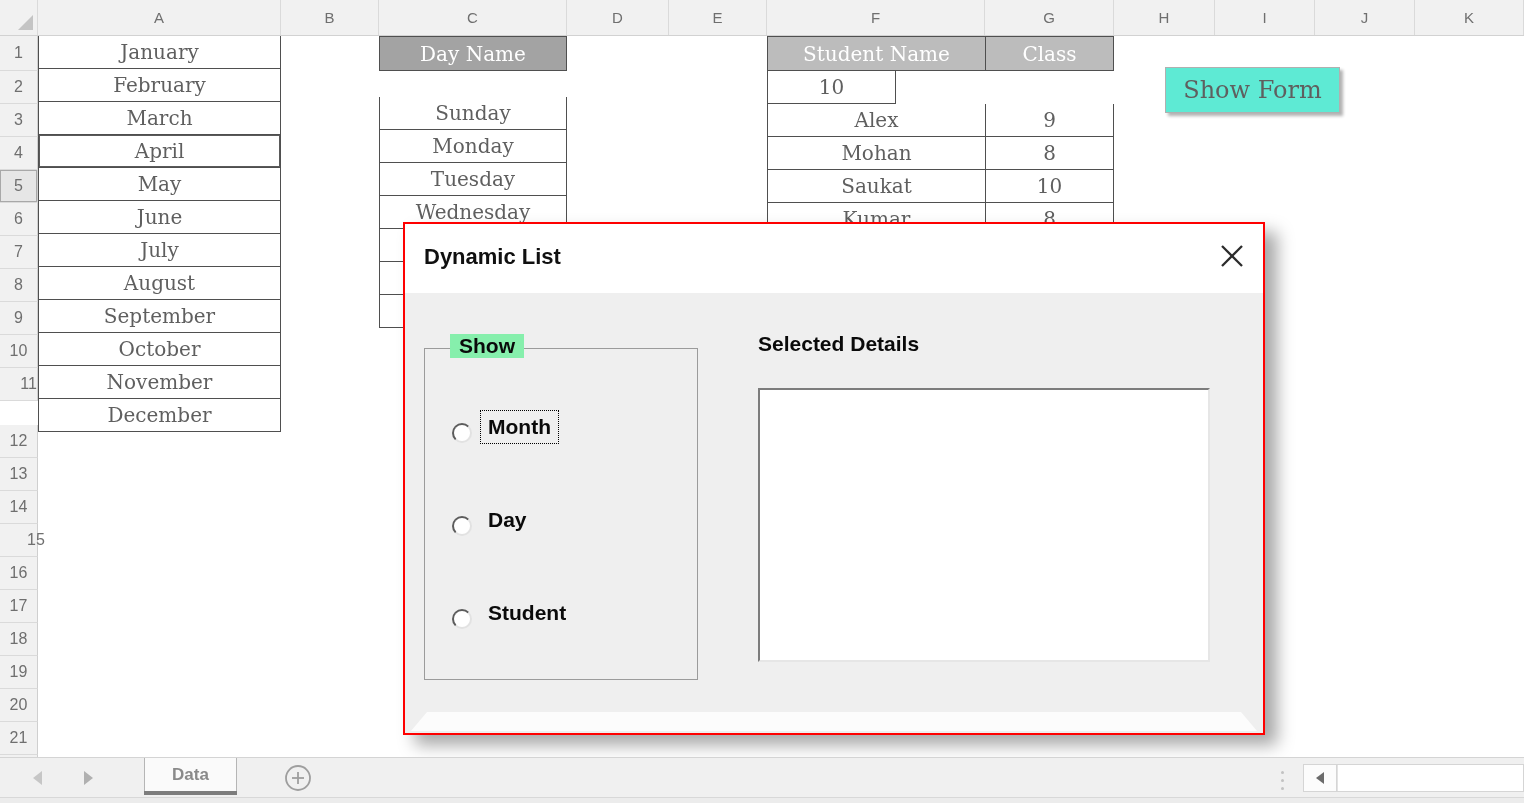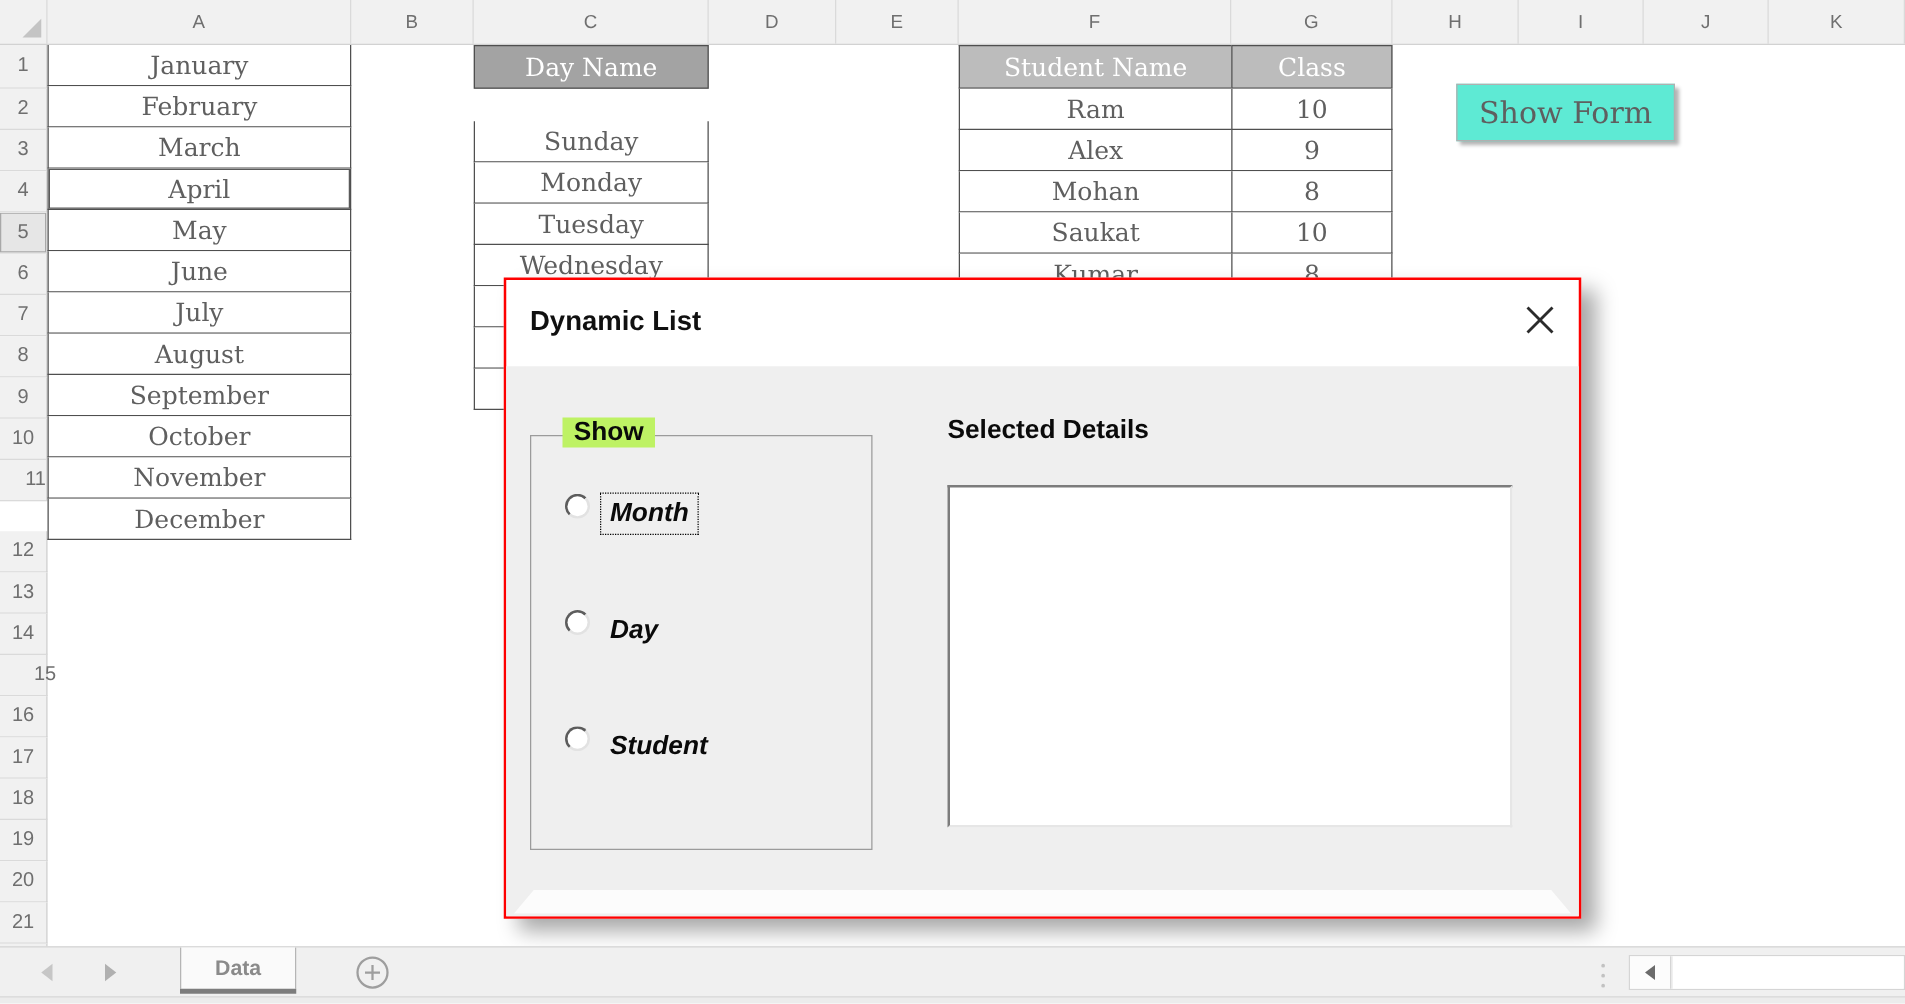--- a/index.html
+++ b/index.html
@@ -70,24 +70,24 @@
   }
   #dlg-bottom-strip {
     position:absolute; left:6px; top:488px; width:846px; height:19px; background:#fcfcfc;
     clip-path:polygon(0 100%, 16px 0, calc(100% - 16px) 0, 100% 100%);
   }
   #show-group {
     position:absolute; left:19px; top:124px; width:274px; height:332px;
     border:1px solid #9b9b9b;
   }
   #show-group-label {
-    position:absolute; left:45px; top:110px; padding:0 9px; background:#bef264;
+    position:absolute; left:45px; top:110px; padding:0 9px; background:#86efac;
     font-size:21px; font-weight:600; color:#0a0a0a;
   }
-  .radio-opt { position:absolute; left:47px; height:48px; display:flex; align-items:flex-start;font-style:italic; }
+  .radio-opt { position:absolute; left:47px; height:48px; display:flex; align-items:flex-end; }
   .radio-circle {
     width:20px; height:20px; border-radius:50%; background:#ffffff;
     border:2px solid; border-color:#5c5c5c #e2e2e2 #e2e2e2 #5c5c5c; flex:0 0 auto;
   }
   .radio-label {
     margin-left:9px; font-size:21px; font-weight:600; color:#0a0a0a; padding:4px 7px;
   }
   .radio-label.focused { outline:1px dotted #000; }
   #selected-details-label {
     position:absolute; left:353px; top:108px; font-size:21px; font-weight:600; color:#0a0a0a;
@@ -197,21 +197,20 @@
     <div class="xl-cell" style="height: 33px;">Thursday</div>
     <div class="xl-cell" style="height: 33px;"></div>
     <div class="xl-cell" style="height: 33px;"></div>
   </div>
 <div class="xl-table" id="student-table" style="left:767px; top:36px; width:347px;">
     <div class="xl-row2">
       <div class="xl-cell first hdr-light c1" style="width: 218px; height: 35px;">Student Name</div>
       <div class="xl-cell first hdr-light" style="width: 129px; height: 35px;">Class</div>
     </div>
     <div class="xl-row2">
-      <div class="xl-cell c1" style="width: 218px; height: 33px;">Ram</div>
       <div class="xl-cell" style="width: 129px; height: 33px;">10</div>
     </div>
     <div class="xl-row2">
       <div class="xl-cell c1" style="width: 218px; height: 33px;">Alex</div>
       <div class="xl-cell" style="width: 129px; height: 33px;">9</div>
     </div>
     <div class="xl-row2">
       <div class="xl-cell c1" style="width: 218px; height: 33px;">Mohan</div>
       <div class="xl-cell" style="width: 129px; height: 33px;">8</div>
     </div>

